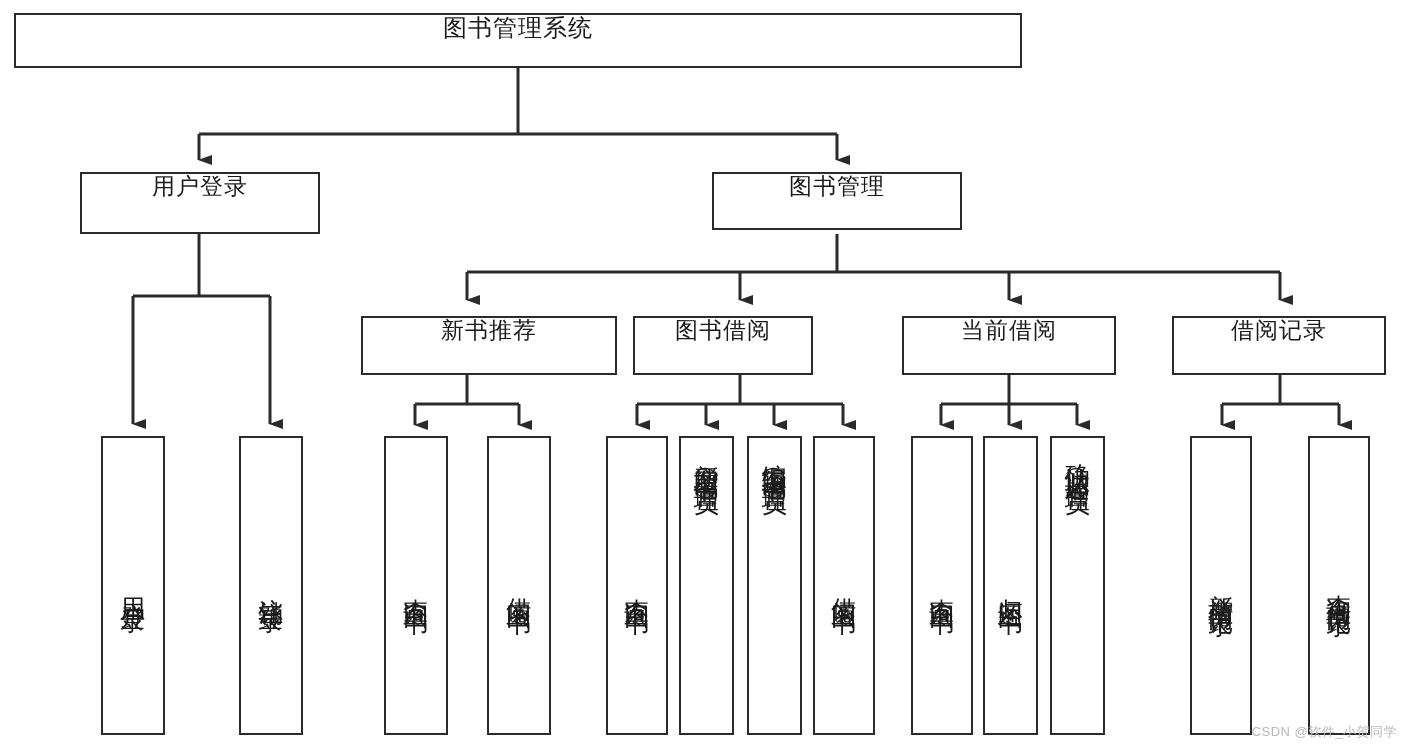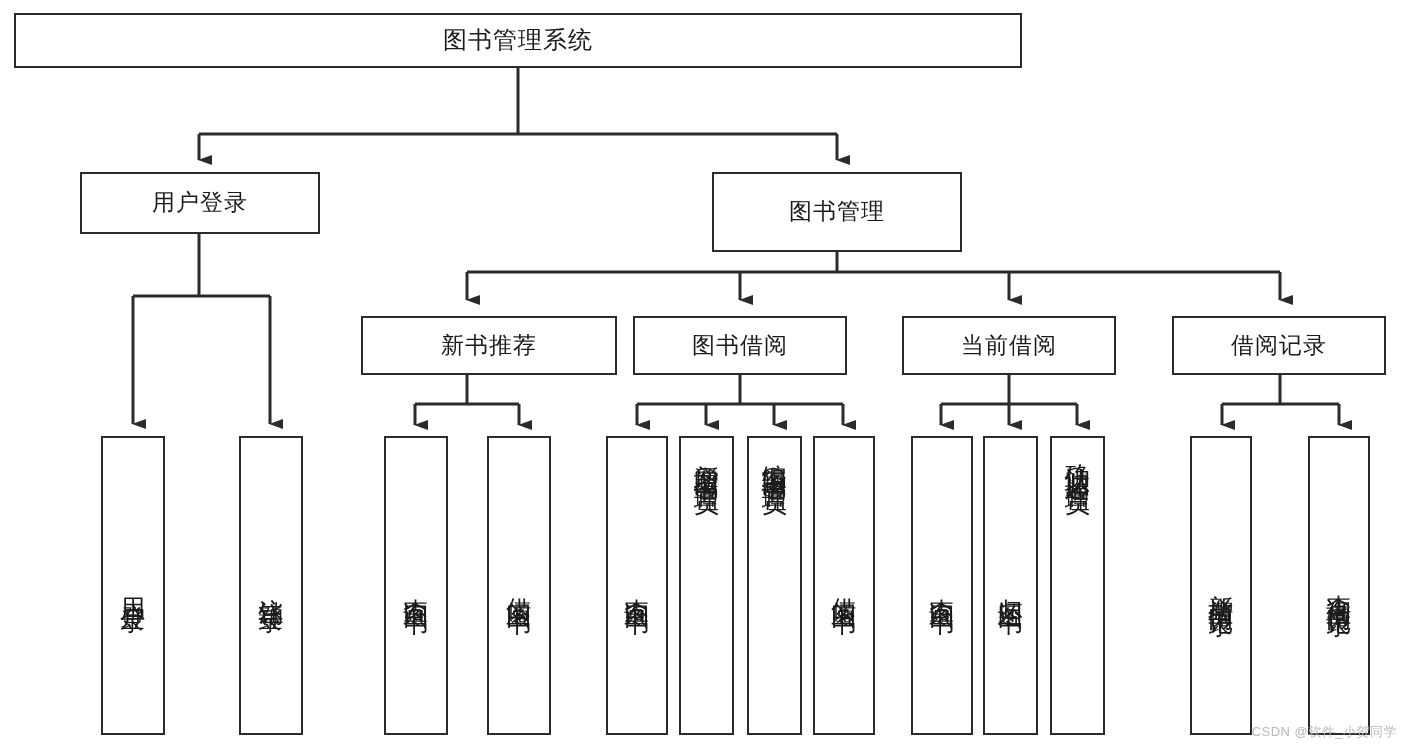--- a/index.html
+++ b/index.html
@@ -26,21 +26,20 @@
     width: 1405px;
     height: 747px;
     pointer-events: none;
   }
   .node {
     position: absolute;
     box-sizing: border-box;
     border: 2px solid #2b2b2b;
     background: #ffffff;
     display: flex;
-    align-items: center;
     justify-content: center;
     color: #1a1a1a;
   }
   .node .label {
     display: block;
     text-align: center;
     letter-spacing: 1px;
   }
   .node.horizontal .label {
     font-size: 23px;
@@ -131,28 +130,28 @@
     </g>
   </svg>
 
   <div class="node root horizontal" style="left:14px; top:13px; width:1008px; height:55px;">
     <span class="label">图书管理系统</span>
   </div>
 
   <div class="node horizontal" style="left:80px; top:172px; width:240px; height:62px;">
     <span class="label">用户登录</span>
   </div>
-  <div class="node horizontal" style="left:712px; top:172px; width:250px; height:80px;">
+  <div class="node horizontal" style="left:712px; top:172px; width:250px; height:58px;">
     <span class="label">图书管理</span>
   </div>
 
   <div class="node horizontal" style="left:361px; top:316px; width:256px; height:59px;">
     <span class="label">新书推荐</span>
   </div>
-  <div class="node horizontal" style="left:633px; top:316px; width:214px; height:59px;">
+  <div class="node horizontal" style="left:633px; top:316px; width:180px; height:59px;">
     <span class="label">图书借阅</span>
   </div>
   <div class="node horizontal" style="left:1172px; top:316px; width:214px; height:59px;">
     <span class="label">借阅记录</span>
   </div>
   <div class="node horizontal" style="left:902px; top:316px; width:214px; height:59px;">
     <span class="label">当前借阅</span>
   </div>
 
   <div class="node vertical mid" style="left:101px; top:436px; width:64px; height:299px;">

